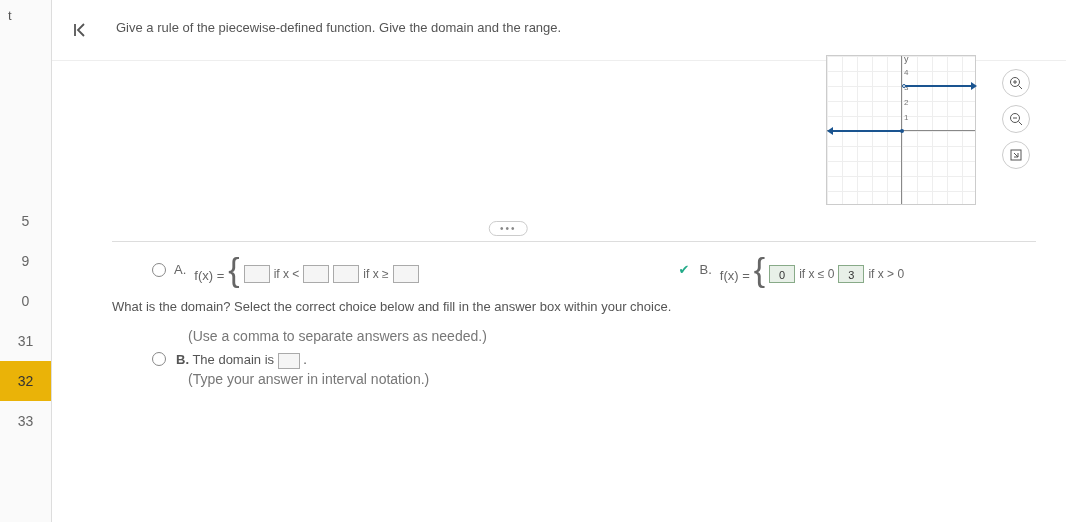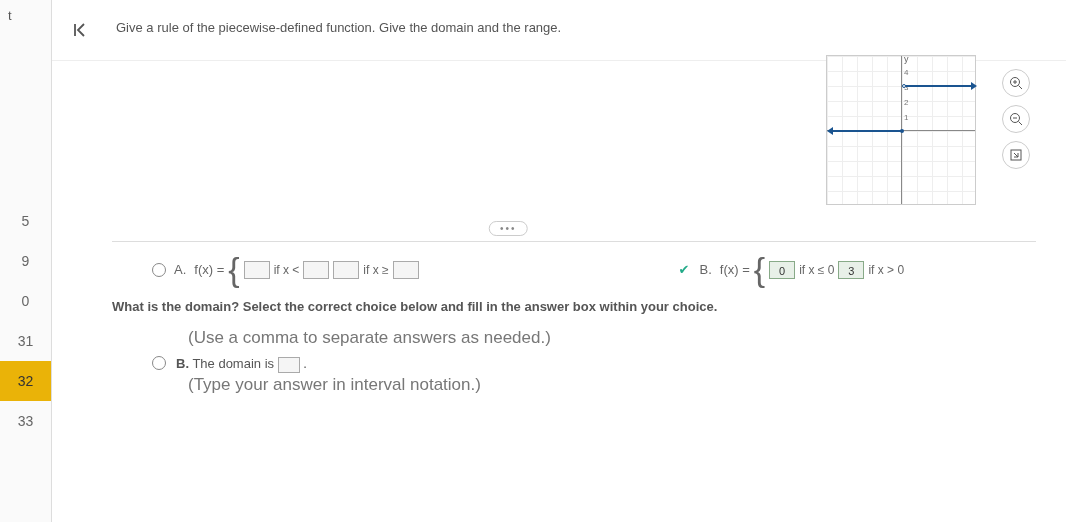--- a/index.html
+++ b/index.html
@@ -25,29 +25,29 @@
 .arrow-l { position:absolute; width:0; height:0; border-right:6px solid #1a5490; border-top:4px solid transparent; border-bottom:4px solid transparent; }
 .tools-col { position: absolute; right: 36px; top: 8px; display:flex; flex-direction:column; gap:8px; }
 .tool-btn { width:28px; height:28px; border:1px solid #ccc; border-radius:50%; background:#fff; display:flex; align-items:center; justify-content:center; cursor:pointer; color:#555; font-size:14px; }
 .divider { border: none; border-top: 1px solid #ddd; margin: 170px 0 14px 0; position: relative; }
 .ellipsis { position:absolute; left:50%; top:-10px; transform:translateX(-50%); background:#fff; border:1px solid #ccc; border-radius:10px; padding:1px 10px; font-size:10px; color:#888; letter-spacing:2px; cursor:pointer; }
 .q-text { color:#555; margin-bottom: 14px; }
 .choices-row { display:flex; gap: 260px; align-items:center; margin-left: 40px; margin-bottom: 16px; }
 .choice { display:flex; align-items:center; gap:8px; color:#666; }
 .radio { width:14px; height:14px; border:1px solid #888; border-radius:50%; display:inline-block; flex-shrink:0; cursor:pointer; position:relative; }
 .checkmark { color:#2a8; font-size:13px; margin-right:2px; }
-.piecewise { display:flex; align-items:center; gap:4px; }
+.piecewise { display:flex; align-items:flex-end; gap:4px; }
 .brace { font-size:34px; color:#666; line-height:0.8; }
 .piece-rows { display:flex; flex-direction:row; gap:4px; }
 .piece-line { display:flex; align-items:center; gap:4px; font-size:12px; }
 .ans-box { width:26px; height:18px; border:1px solid #aaa; background:#f5f5f5; display:inline-block; }
 .ans-box.filled { background:#e8f0e8; border-color:#8a8; text-align:center; font-size:11px; line-height:18px; color:#333; }
-.sub-q { margin-top: 8px; font-weight: bold; }
+.sub-q { margin-top: 8px; }
 .sub-choice { display:flex; align-items:flex-start; gap:10px; margin: 8px 0 2px 40px; color:#555; }
-.hint { font-size:17px; color:#777; margin-left: 76px; }
+.hint { font-size:14px; color:#777; margin-left: 76px; }
 .input-slot { display:inline-block; min-width:22px; height:16px; border:1px solid #aaa; background:#f5f5f5; vertical-align:middle; }
 .curly-slot { display:inline-flex; align-items:center; }
 .curly-slot::before { content:"{"; color:#777; }
 .curly-slot::after { content:"}"; color:#777; }
 </style>
 </head>
 <body>
 
 <div class="left-nav">
   <div class="nav-top">t</div>

